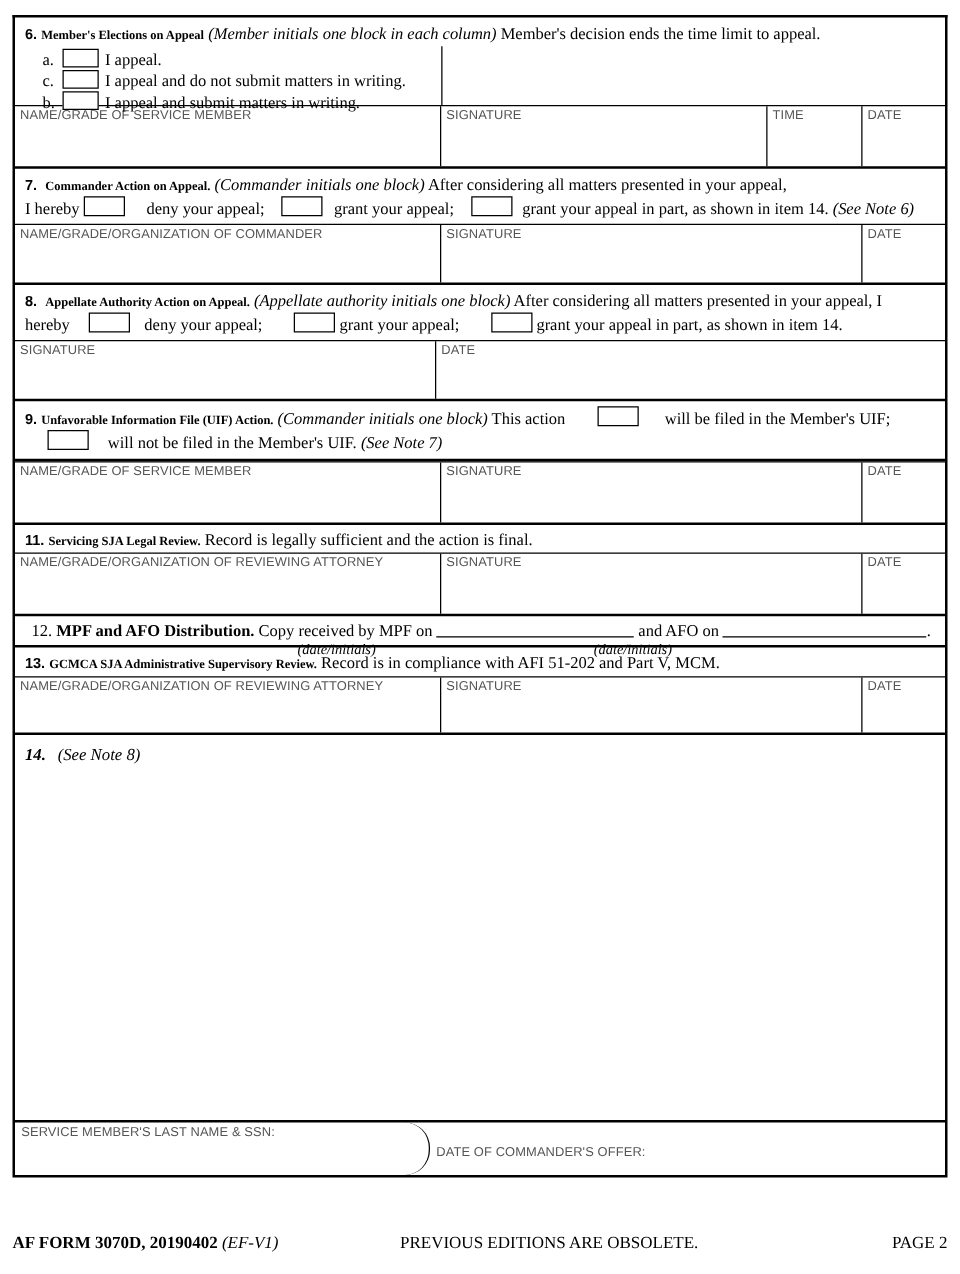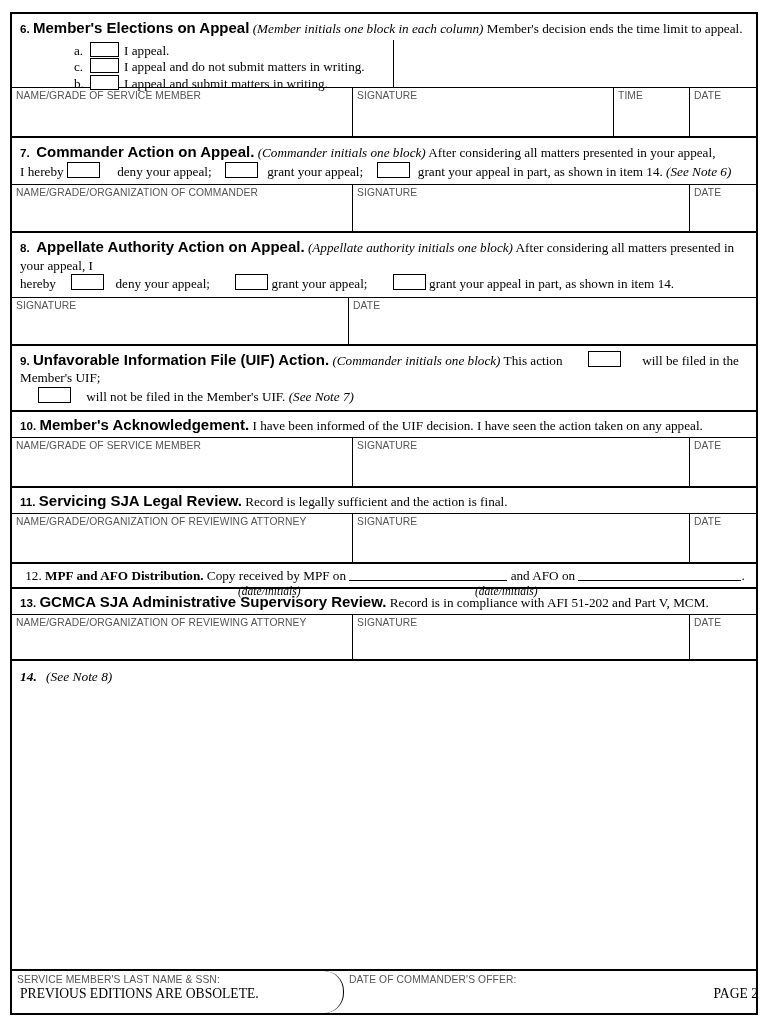--- a/index.html
+++ b/index.html
@@ -33,22 +33,22 @@
     box-sizing: border-box;
   }
 
   .instr {
     padding: 4px 6px 4px 8px;
     font-size: 13.2px;
     line-height: 1.32;
     box-sizing: border-box;
   }
   .instr b {
-    font-family: Liberation Sans, sans-serif;
-    font-size: 15px;
+    font-family: Liberation Serif, serif;
+    font-size: 10px;
     font-weight: bold;
   }
   .instr .num {
     font-family: "Liberation Sans", sans-serif;
     font-size: 11.6px;
     font-weight: bold;
   }
   .ital {
     font-style: italic;
   }
@@ -98,21 +98,20 @@
     height: 14px;
     border: 1.5px solid #000;
     background: #fff;
     vertical-align: -2px;
   }
 
   
   #item6-elections {
     position: relative;
     height: 47px;
-    margin-left: 40px;
   }
   #item6-elections .divider {
     position: absolute;
     left: 341px;
     top: 0;
     bottom: 0;
     width: 0;
     border-left: 1.5px solid #000;
   }
   .elec-list {
@@ -178,21 +177,21 @@
   }
   #bottom-id-row .cell {
     box-sizing: border-box;
     padding: 3px 0 0 5px;
   }
   #bottom-id-row .cell.first {
     width: 332px;
     border-right: 1.5px solid #000;
     border-radius: 20px;
   }
-  #bottom-id-row .cell.second { flex: 1; }
+  #bottom-id-row .cell.second { flex: 1; margin-top: 16px; }
 
   
   #page-footer {
     position: absolute;
     left: 10px;
     top: 986px;
     width: 748px;
     display: flex;
     align-items: baseline;
     font-size: 13.6px;
@@ -299,25 +298,20 @@
     <b>Unfavorable Information File (UIF) Action.</b>
     <span class="ital">(Commander initials one block)</span>
     <span>This action</span>
     <span class="cb-lg" style="margin-left:22px;"></span>
     <span style="margin-left:18px;">will be filed in the Member's UIF;</span><br>
     <span class="cb-lg" style="margin-left:18px;"></span>
     <span style="margin-left:12px;">will not be filed in the Member's UIF.</span>
     <span class="ital">(See Note 7)</span>
   </div>
 
-  <div class="instr" style="padding-top:3px;padding-bottom:2px;">
-    <span class="num">10.</span>
-    <b>Member's Acknowledgement.</b>
-    <span>I have been informed of the UIF decision. I have seen the action taken on any appeal.</span>
-  </div>
 
   <div class="sigrow block">
     <div class="cell c-name fill-48">
       <div class="caps">NAME/GRADE OF SERVICE MEMBER</div>
     </div>
     <div class="cell c-sig-wide fill-48">
       <div class="caps">SIGNATURE</div>
     </div>
     <div class="cell c-date-wide fill-48">
       <div class="caps">DATE</div>
@@ -383,15 +377,19 @@
       <div class="caps">SERVICE MEMBER'S LAST NAME &amp; SSN:</div>
     </div>
     <div class="cell second">
       <div class="caps">DATE OF COMMANDER'S OFFER:</div>
     </div>
   </div>
 
 </div>
 
 <div id="page-footer">
+  <div class="left">
+    <span>AF FORM 3070D, 20190402</span>
+    <span class="ef">(EF-V1)</span>
+  </div>
   <div class="center">PREVIOUS EDITIONS ARE OBSOLETE.</div>
   <div class="right">PAGE 2</div>
 </div>
 
 </body></html>

